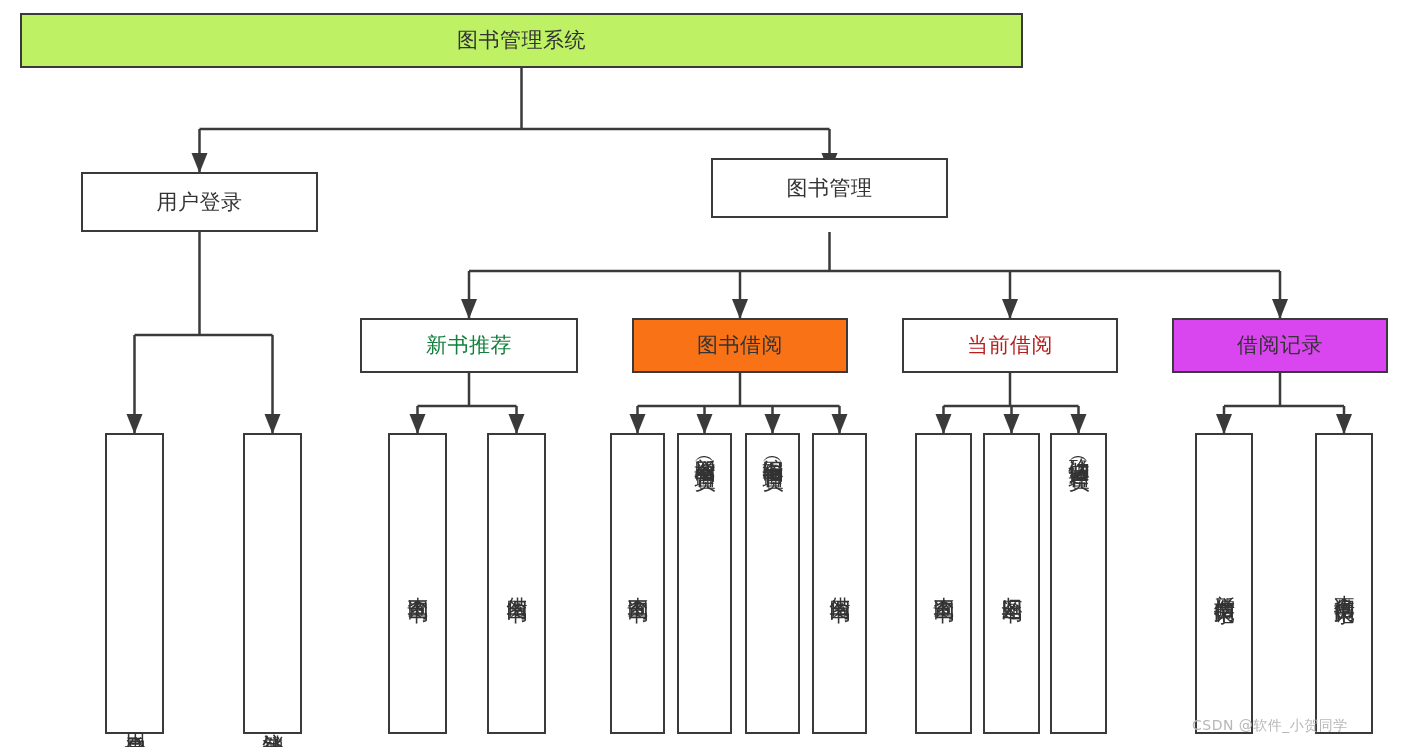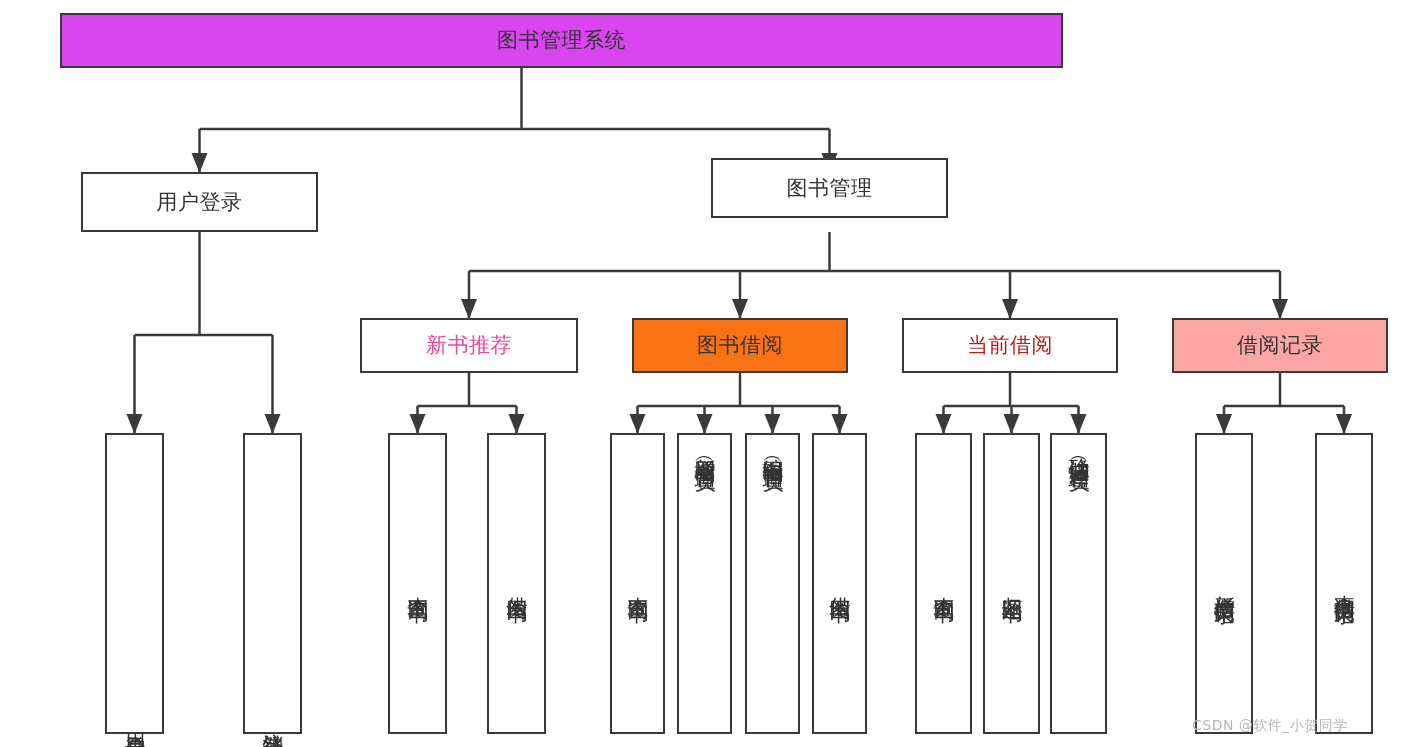--- a/index.html
+++ b/index.html
@@ -123,39 +123,39 @@
       <line x1="1078.5" y1="406" x2="1078.5" y2="433" stroke="#3a3a3a" stroke-width="2.5"></line>
       <polygon points="1070.5,414 1086.5,414 1078.5,434" fill="#3a3a3a"></polygon>
       <line x1="1280" y1="373" x2="1280" y2="406" stroke="#3a3a3a" stroke-width="2.5"></line>
       <line x1="1224" y1="406" x2="1344" y2="406" stroke="#3a3a3a" stroke-width="2.5"></line>
       <line x1="1224" y1="406" x2="1224" y2="433" stroke="#3a3a3a" stroke-width="2.5"></line>
       <polygon points="1216,414 1232,414 1224,434" fill="#3a3a3a"></polygon>
       <line x1="1344" y1="406" x2="1344" y2="433" stroke="#3a3a3a" stroke-width="2.5"></line>
       <polygon points="1336,414 1352,414 1344,434" fill="#3a3a3a"></polygon>
     </svg>
   <div id="nodes">
-      <div class="node" style="left: 20px; top: 13px; width: 1003px; height: 55px; border-color: rgb(58, 58, 58); background: #d946ef; margin-left: 40px;">
+      <div class="node" style="left: 20px; top: 13px; width: 1003px; height: 55px; border-color: rgb(58, 58, 58); background: #bef264;">
         <span class="node-label" style="color: rgb(51, 51, 51);">图书管理系统</span>
       </div>
       <div class="node" style="left: 81px; top: 172px; width: 237px; height: 60px; border-color: rgb(58, 58, 58); background: rgb(255, 255, 255);">
         <span class="node-label" style="color: rgb(51, 51, 51);">用户登录</span>
       </div>
       <div class="node" style="left: 711px; top: 158px; width: 237px; height: 60px; border-color: rgb(58, 58, 58); background: rgb(255, 255, 255);">
         <span class="node-label" style="color: rgb(51, 51, 51);">图书管理</span>
       </div>
       <div class="node" style="left: 360px; top: 318px; width: 218px; height: 55px; border-color: rgb(58, 58, 58); background: rgb(255, 255, 255);">
-        <span class="node-label" style="color: #ec4899;">新书推荐</span>
+        <span class="node-label" style="color: #15803d;">新书推荐</span>
       </div>
       <div class="node" style="left: 632px; top: 318px; width: 216px; height: 55px; border-color: rgb(58, 58, 58); background: #f97316;">
         <span class="node-label" style="color: rgb(51, 51, 51);">图书借阅</span>
       </div>
       <div class="node" style="left: 902px; top: 318px; width: 216px; height: 55px; border-color: rgb(58, 58, 58); background: rgb(255, 255, 255);">
         <span class="node-label" style="color: #b91c1c;">当前借阅</span>
       </div>
-      <div class="node" style="left: 1172px; top: 318px; width: 216px; height: 55px; border-color: rgb(58, 58, 58); background: #fca5a5;">
+      <div class="node" style="left: 1172px; top: 318px; width: 216px; height: 55px; border-color: rgb(58, 58, 58); background: #d946ef;">
         <span class="node-label" style="color: rgb(51, 51, 51);">借阅记录</span>
       </div>
       <div class="node vertical align-bottom" style="left: 105px; top: 433px; width: 59px; height: 301px; border-color: rgb(58, 58, 58); background: rgb(255, 255, 255);">
         <span class="node-label" style="color: rgb(51, 51, 51);">用户登录</span>
       </div>
       <div class="node vertical align-bottom" style="left: 243px; top: 433px; width: 59px; height: 301px; border-color: rgb(58, 58, 58); background: rgb(255, 255, 255);">
         <span class="node-label" style="color: rgb(51, 51, 51);">注销登录</span>
       </div>
       <div class="node vertical align-middle" style="left: 388px; top: 433px; width: 59px; height: 301px; border-color: rgb(58, 58, 58); background: rgb(255, 255, 255);">
         <span class="node-label" style="color: rgb(51, 51, 51);">查询图书</span>

